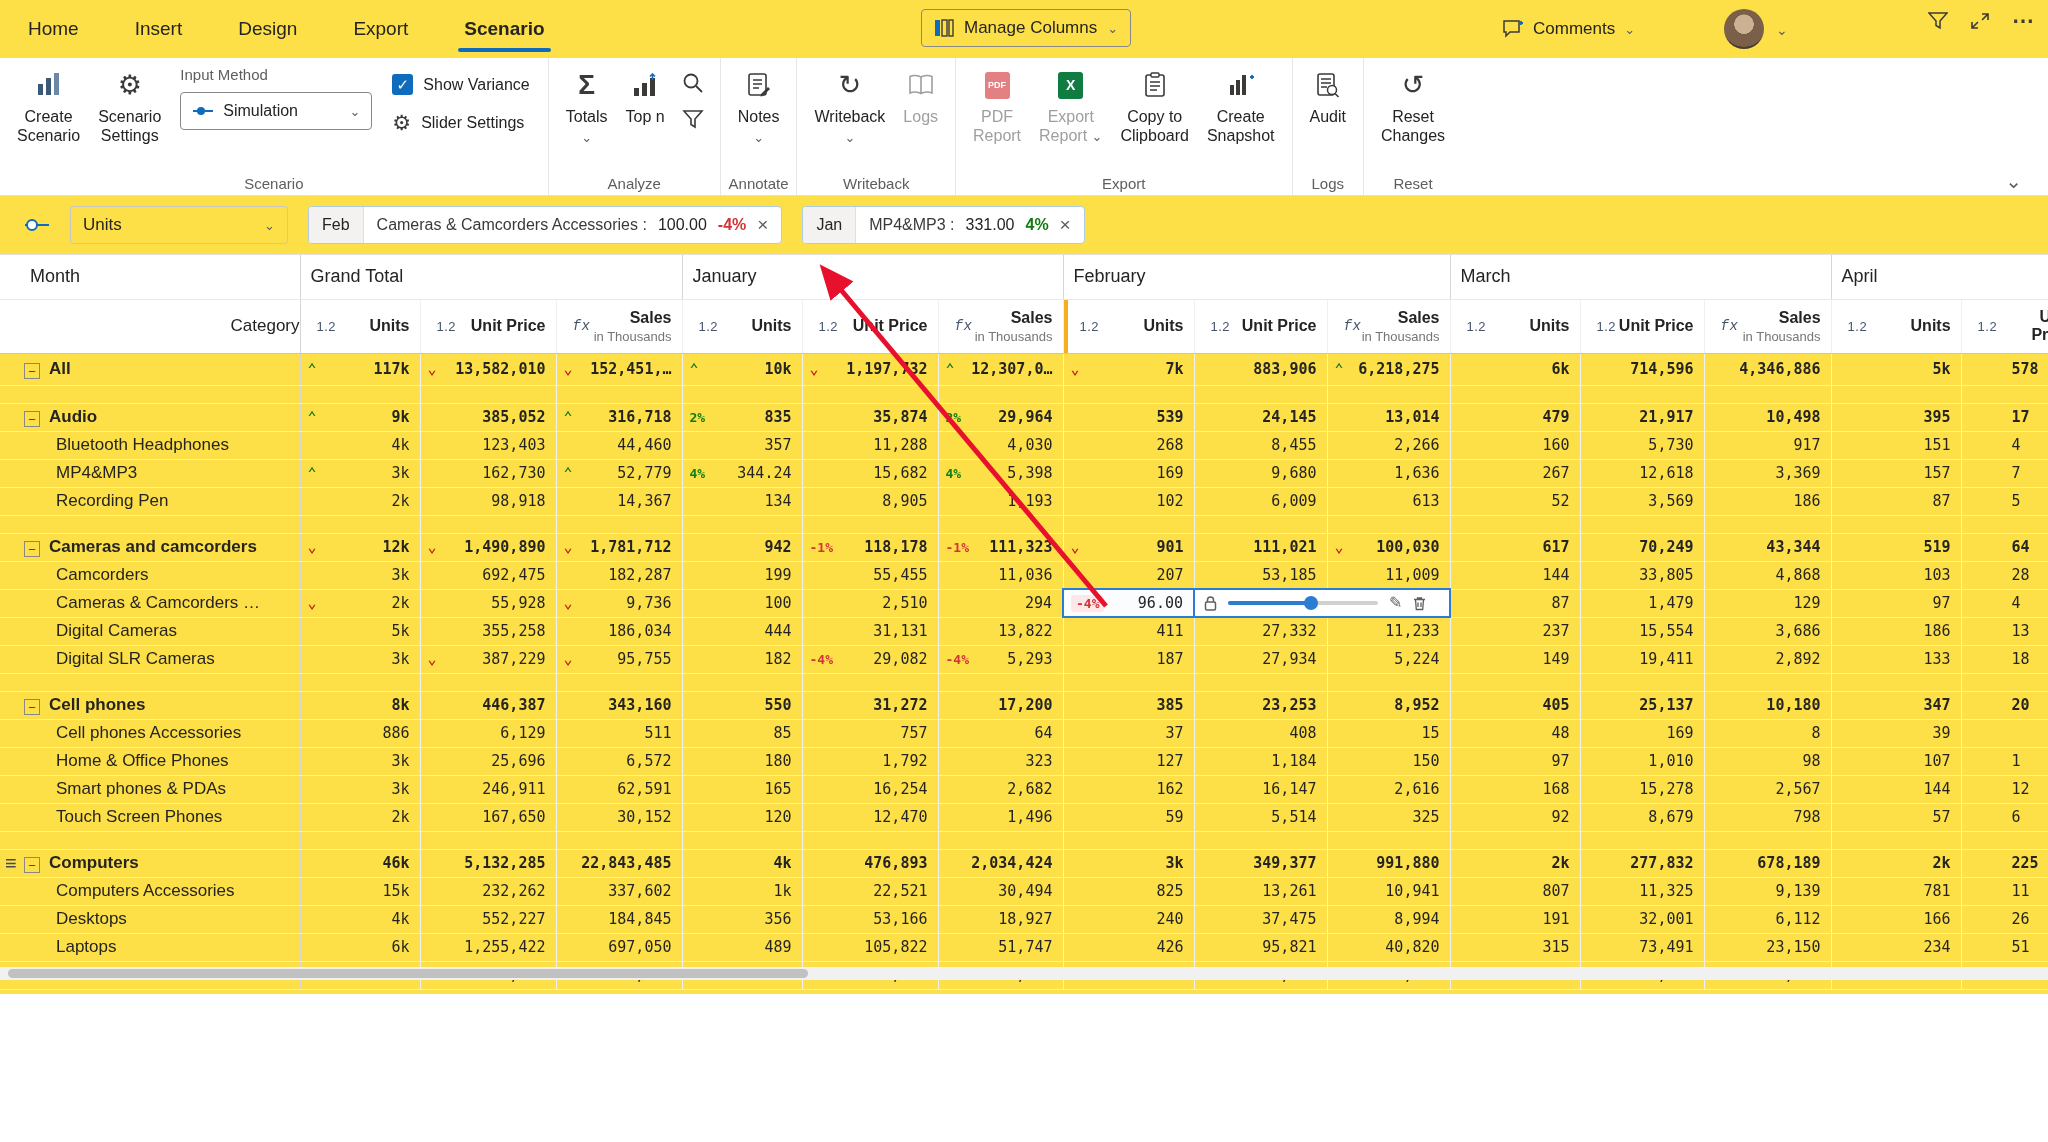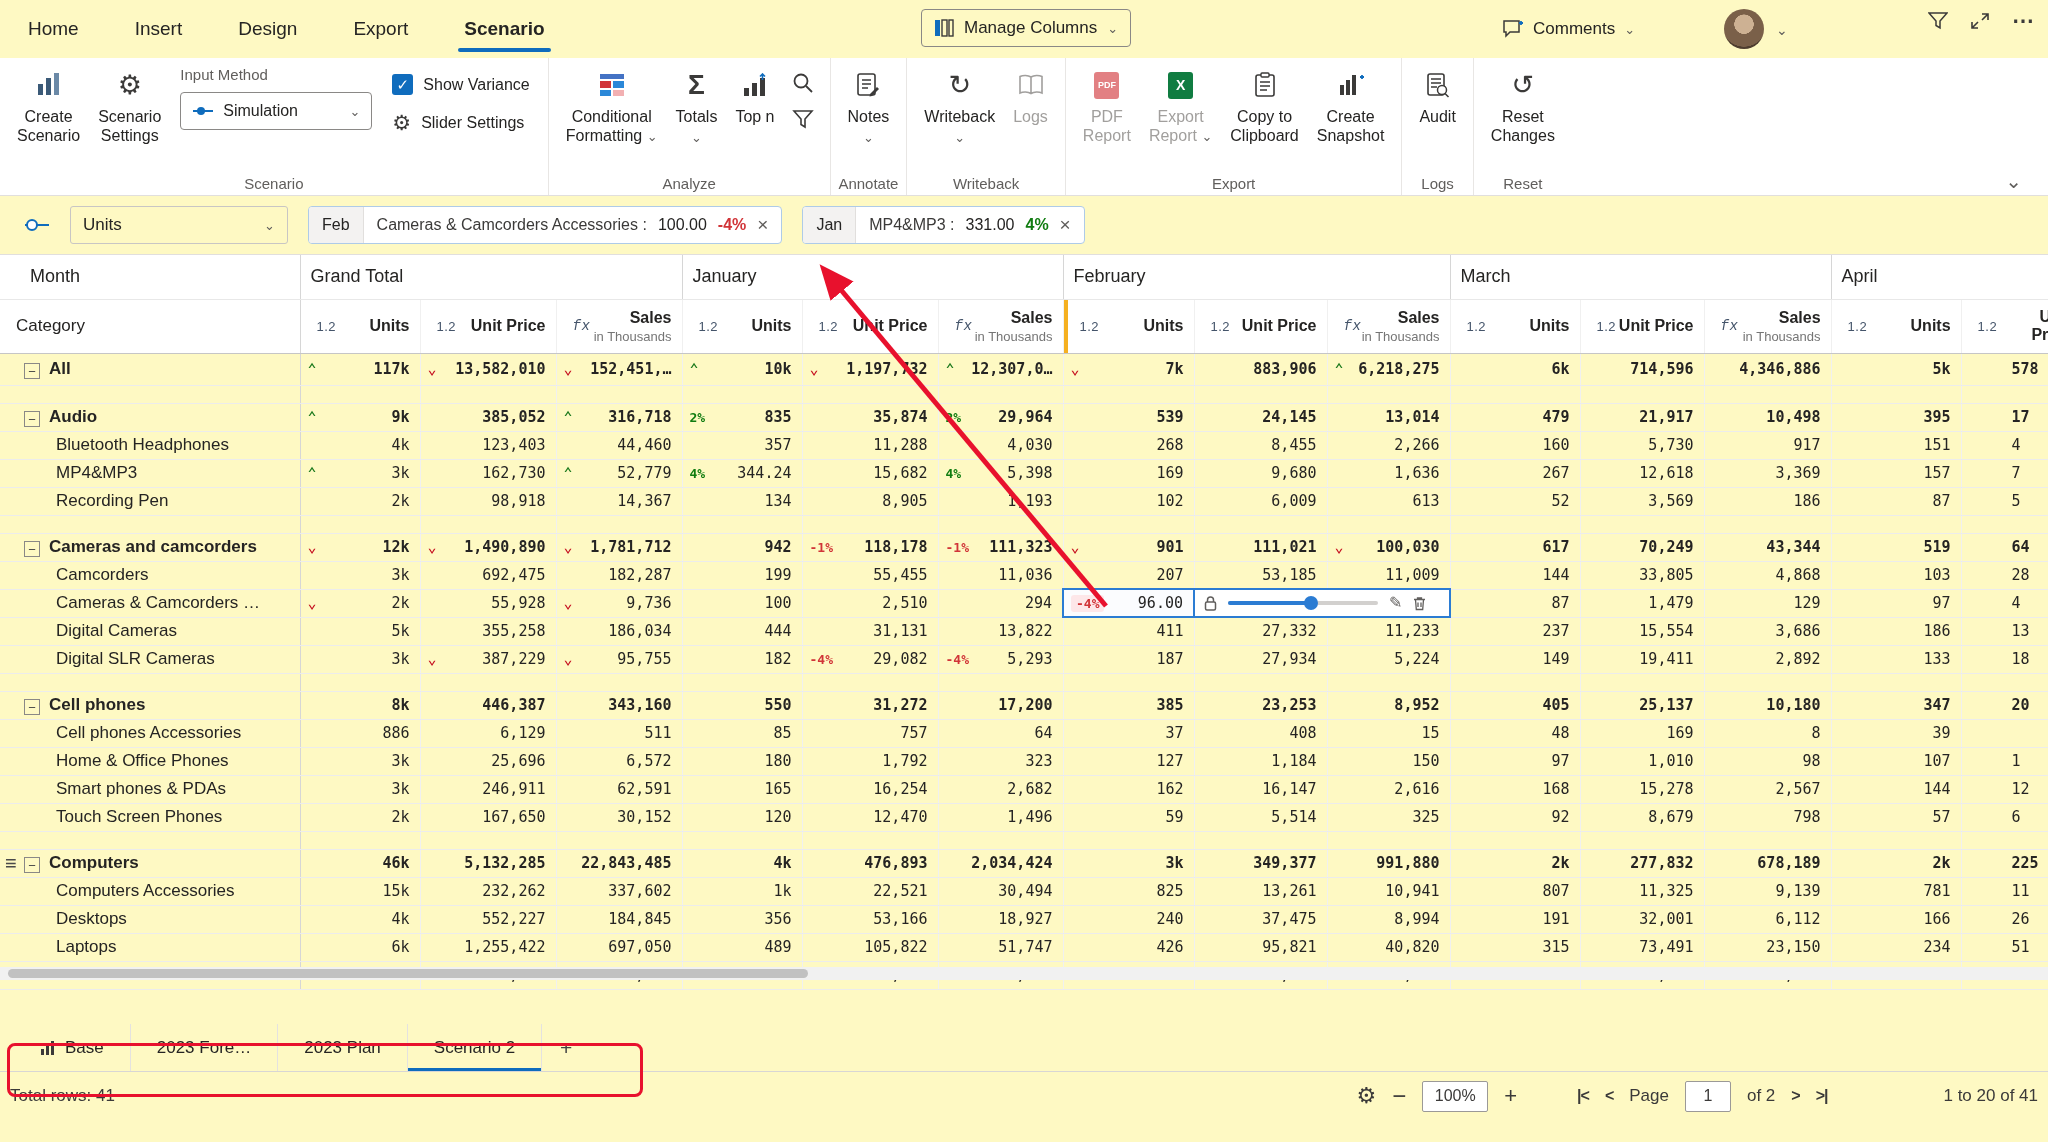--- a/index.html
+++ b/index.html
@@ -1,17 +1,17 @@
 <!DOCTYPE html>
 <html><head>
 <meta charset="utf-8">
 <style>
   *{margin:0;padding:0;box-sizing:border-box}
   body{font-family:"Liberation Sans",sans-serif;background:#fff;color:#252423}
-  .app{position:relative;width:2048px;height:1142px;overflow:hidden;background:#fef9c3}
+  .app{position:relative;width:2048px;height:994px;overflow:hidden;background:#fde047}
 
   
   .topbar{height:58px;display:flex;align-items:center;position:relative;padding-left:26px;gap:52px}
   .ttab{position:relative;font-size:19px;padding:8px 2px;cursor:default}
   .ttab.active{font-weight:700}
   .ttab.active::after{content:'';position:absolute;left:-4px;right:-4px;bottom:-4px;height:4px;background:#0f6cbd;border-radius:2px}
   .mngcols{position:absolute;left:921px;top:9px;height:38px;border:1px solid #8a8886;border-radius:4px;display:flex;align-items:center;gap:10px;padding:0 12px;font-size:17px}
   .comments{position:absolute;left:1502px;top:10px;height:38px;display:flex;align-items:center;gap:9px;font-size:17px}
   .avatar{position:absolute;left:1724px;top:9px;width:40px;height:40px;border-radius:50%;background:radial-gradient(circle at 50% 38%,#cdb193 0 30%,#7a6049 31% 70%,#4e3d2f 71%)}
   .avcaret{position:absolute;left:1776px;top:22px;font-size:14px;color:#605e5c}
@@ -58,21 +58,21 @@
   .chipx{color:#605e5c;font-size:19px;cursor:default}
 
   
   .gridwrap{position:relative;height:769px;overflow:hidden}
   table.grid{border-collapse:collapse;table-layout:fixed;width:2081px}
   .grid th{background:#fff;font-weight:400}
   .h1c,.h1m{height:44px;border-bottom:1px solid #e8e8e8;font-size:18px;font-weight:700;text-align:left;vertical-align:middle}
   .h1c{padding-left:30px}
   .h1m{padding-left:10px;border-left:1px solid #d6d6d6}
   .h2c,.h2col{height:54px;border-bottom:1px solid #c6c6c6;vertical-align:middle}
-  .h2c{text-align:left;padding-left:16px;font-size:17px}
+  .h2c{text-align:right;padding-left:36px;font-size:17px}
   .h2col{position:relative;border-right:1px solid #f0f0f0}
   .h2col.gs{border-left:1px solid #d6d6d6}
   .hwrap{display:flex;align-items:center;justify-content:space-between;padding:0 10px 0 16px}
   .fmt{font-size:13px;color:#44546a;letter-spacing:.5px}
   .fmt.fx{font-family:Liberation Mono, monospace;font-style:italic;font-size:14px}
   .hlab{text-align:right}
   .hl{font-size:16px;font-weight:600}
   .hsub{font-size:13px;color:#757575;margin-top:2px}
   .marker{position:absolute;left:0;top:0;bottom:0;width:4px;background:#f5b021}
   td{height:28px;vertical-align:middle}
@@ -209,32 +209,20 @@
             <span class="cblab">Slider Settings</span>
           </div>
         </div>
       </div>
       <div class="rcap">Scenario</div>
     </div>
 
     <div class="rgroup">
       <div class="ritems">
         <div class="rbtn">
-          <span class="ricon">
-              <svg width="26" height="24" viewBox="0 0 26 24">
-                <rect x="1" y="1" width="24" height="5" fill="#4472c4"></rect>
-                <rect x="1" y="8" width="11" height="7" fill="#d13438"></rect>
-                <rect x="14" y="8" width="11" height="7" fill="#2b88d8"></rect>
-                <rect x="1" y="17" width="11" height="6" fill="#2b88d8"></rect>
-                <rect x="14" y="17" width="11" height="6" fill="#f2b0b2"></rect>
-              </svg>
-            </span>
-          <span class="rlab"><span>Conditional</span><br><span>Formatting</span> <span class="caret">⌄</span></span>
-        </div>
-        <div class="rbtn">
           <span class="ricon sigma">Σ</span>
           <span class="rlab">Totals</span>
           <span class="caret">⌄</span>
         </div>
         <div class="rbtn">
           <span class="ricon">
               <svg width="26" height="24" viewBox="0 0 26 24">
                 <rect x="2" y="15" width="5" height="8" fill="#3b3a39"></rect>
                 <rect x="10" y="10" width="5" height="13" fill="#3b3a39"></rect>
                 <rect x="18" y="5" width="5" height="18" fill="#3b3a39"></rect>

